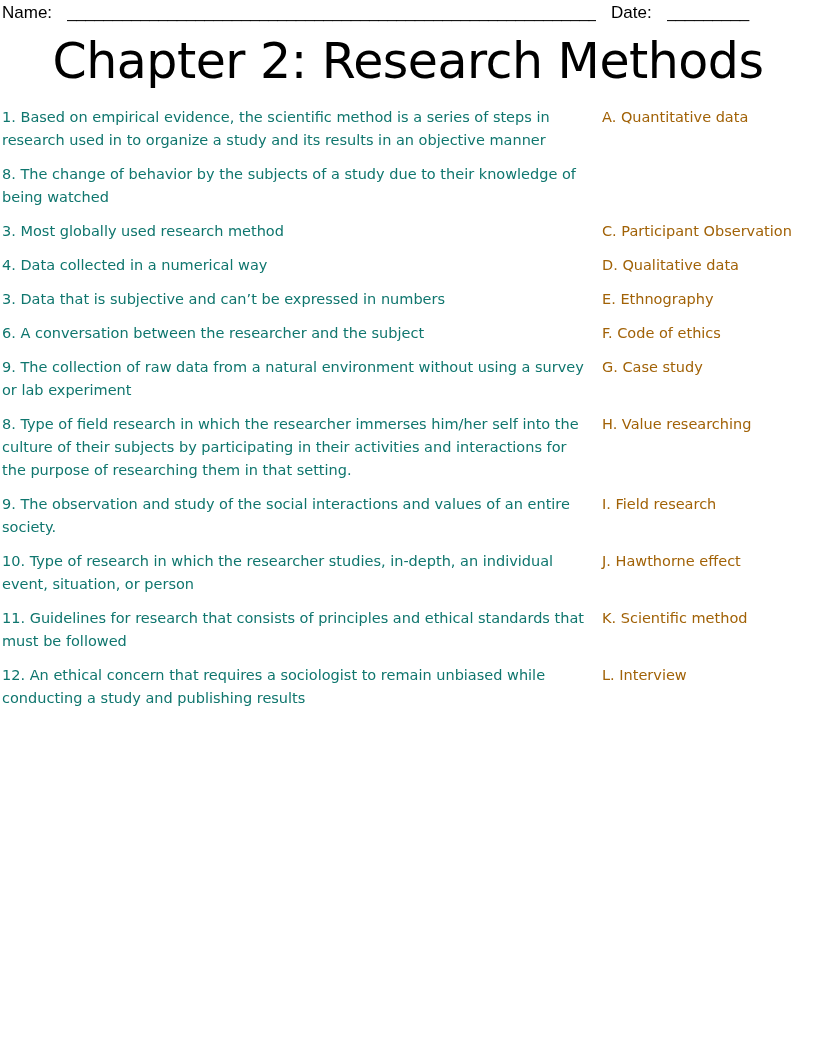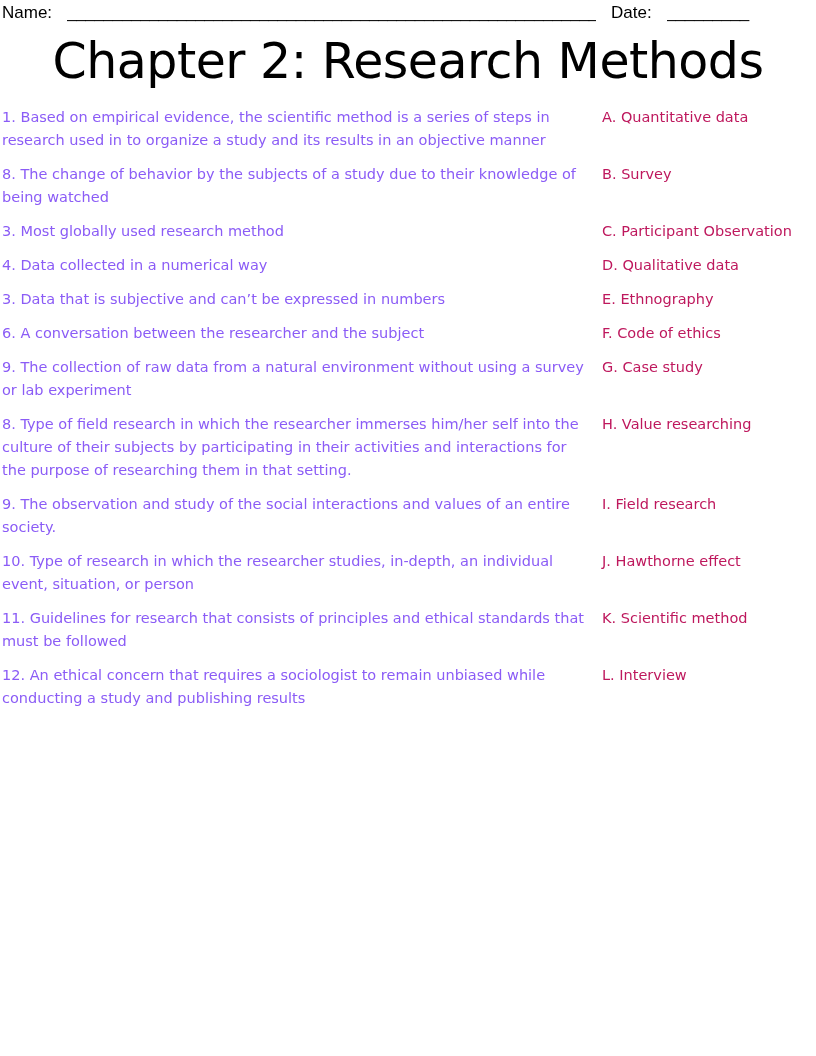--- a/index.html
+++ b/index.html
@@ -77,31 +77,31 @@
     display: flex;
     align-items: flex-start;
     margin-bottom: 11px;
   }
   .q-cell {
     width: 600px;
     flex: 0 0 600px;
     font-family: "DejaVu Sans", sans-serif;
     font-size: 14.5px;
     line-height: 23px;
-    color: #8b5cf6;
+    color: #0f766e;
     padding-right: 10px;
     box-sizing: border-box;
     word-wrap: break-word;
   }
   .a-cell {
     flex: 1 1 auto;
     font-family: "DejaVu Sans", sans-serif;
     font-size: 14.5px;
     line-height: 23px;
-    color: #be185d;
+    color: #a16207;
     white-space: nowrap;
   }
 </style>
 </head>
 <body>
 
 <div class="page">
 
   <div class="name-date-row">
     <span class="nd-label">Name:</span>
@@ -117,21 +117,20 @@
 
   <div class="match-list">
 
     <div class="match-row">
       <div class="q-cell">1. Based on empirical evidence, the scientific method is a series of steps in research used in to organize a study and its results in an objective manner</div>
       <div class="a-cell">A. Quantitative data</div>
     </div>
 
     <div class="match-row">
       <div class="q-cell">8. The change of behavior by the subjects of a study due to their knowledge of being watched</div>
-      <div class="a-cell">B. Survey</div>
     </div>
 
     <div class="match-row">
       <div class="q-cell">3. Most globally used research method</div>
       <div class="a-cell">C. Participant Observation</div>
     </div>
 
     <div class="match-row">
       <div class="q-cell">4. Data collected in a numerical way</div>
       <div class="a-cell">D. Qualitative data</div>

